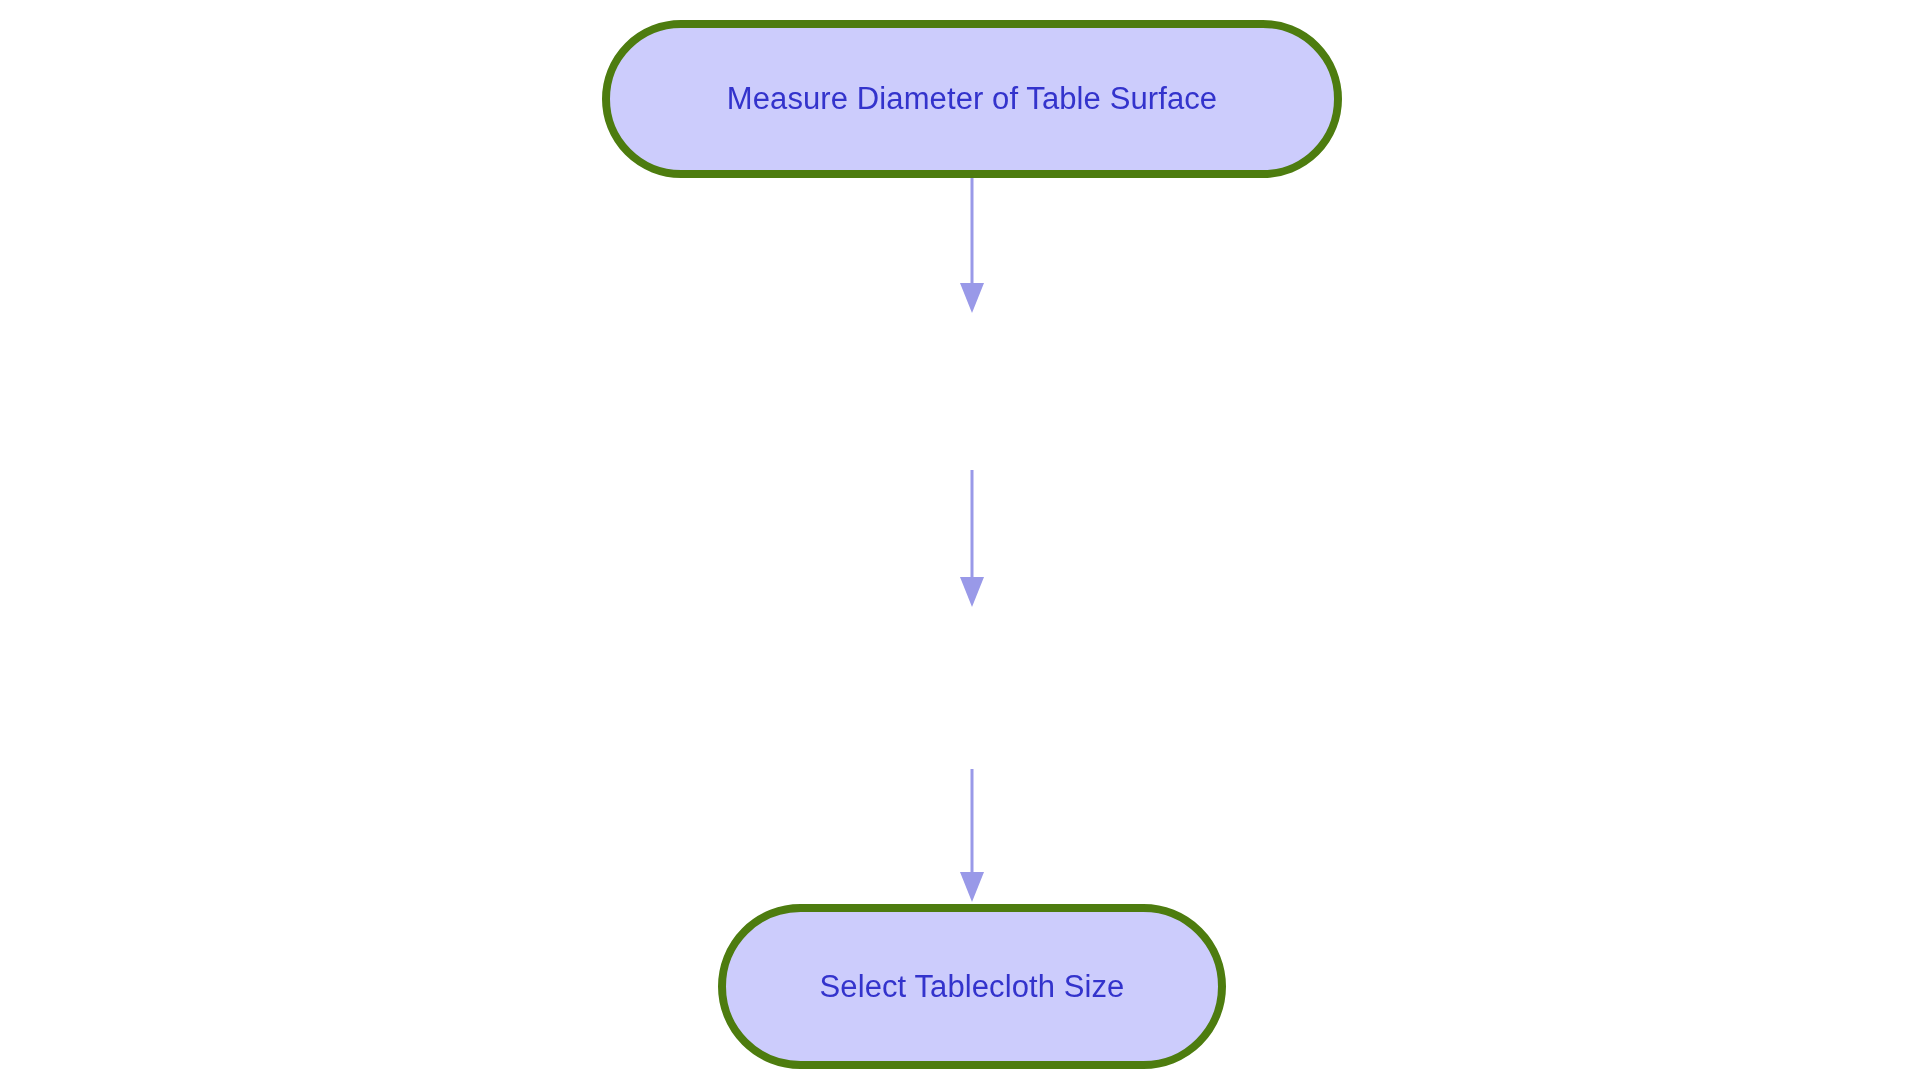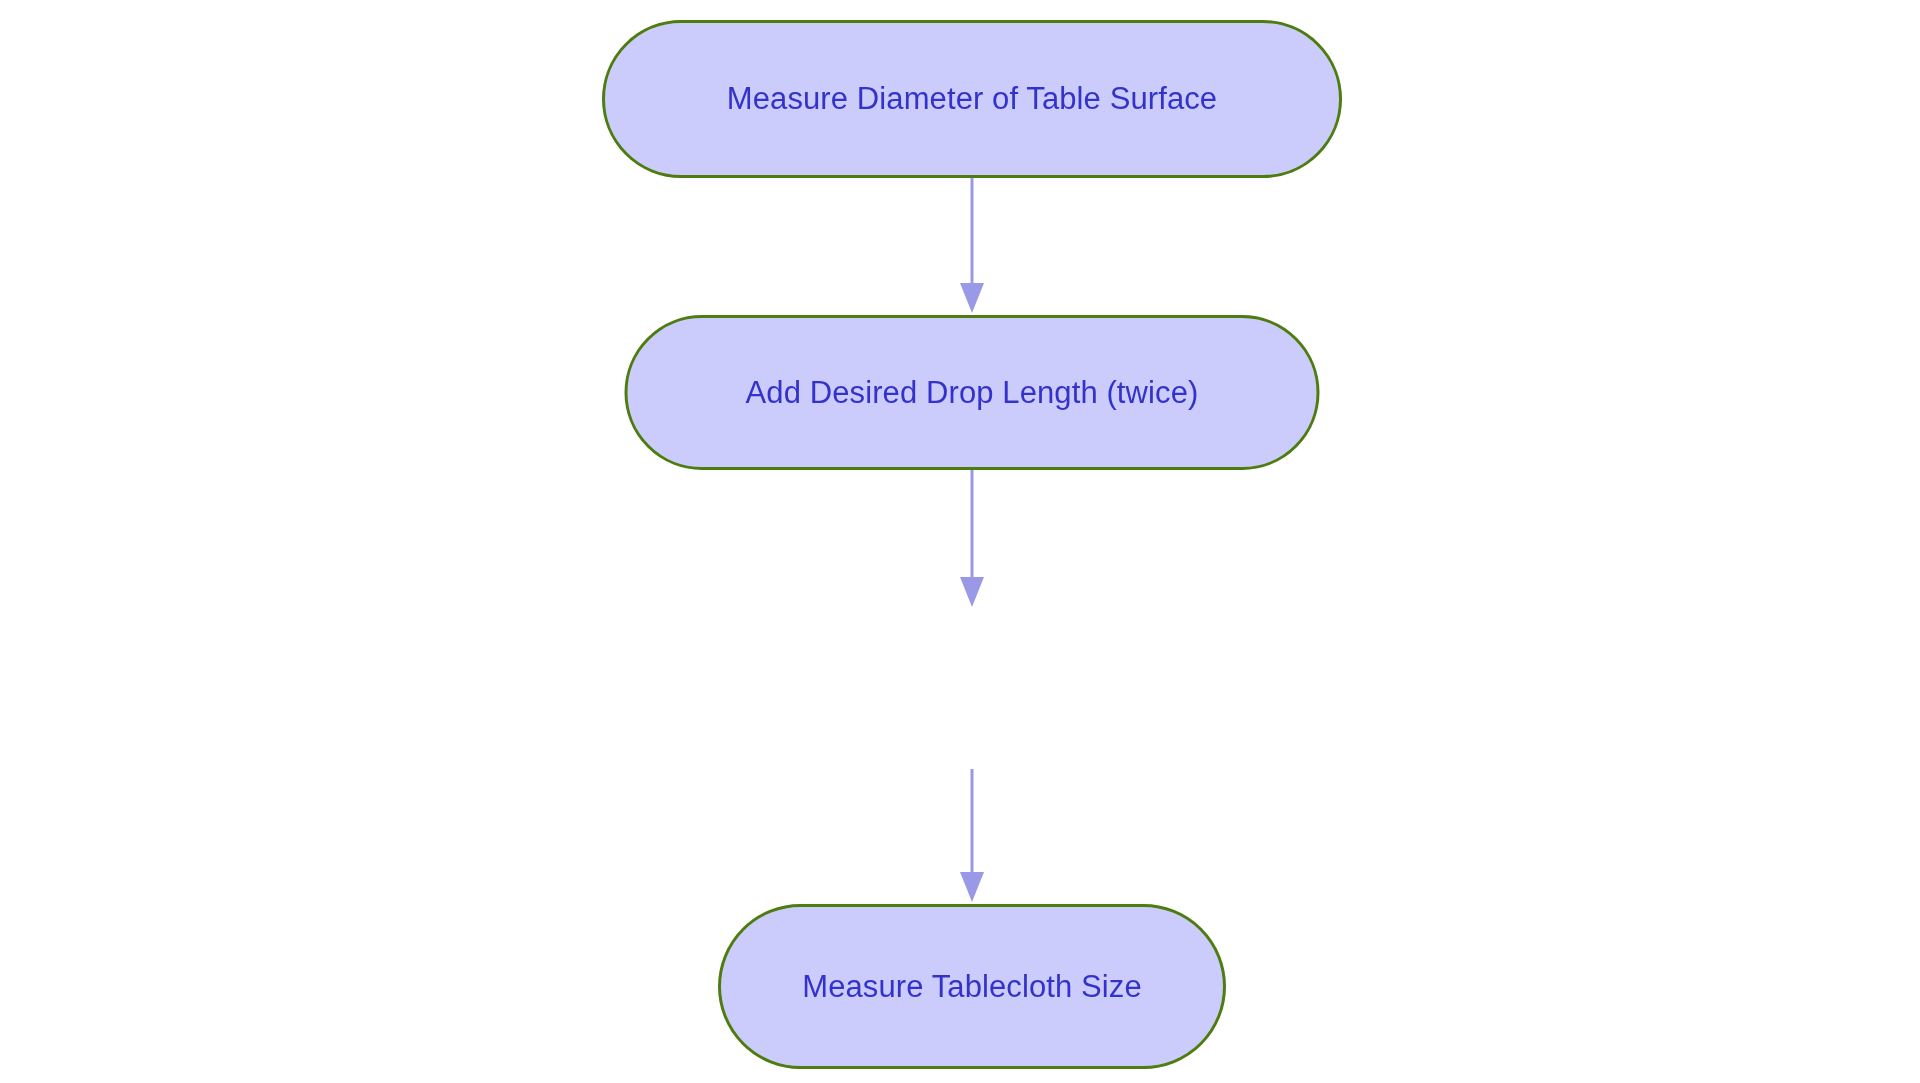--- a/index.html
+++ b/index.html
@@ -22,21 +22,21 @@
   }
 
   
   .flow-node {
     position: absolute;
     box-sizing: border-box;
     display: flex;
     align-items: center;
     justify-content: center;
     background: #ccccfc;
-    border: 3px solid #4d7c0f;
+    border: 8px solid #4d7c0f;
     border-radius: 999px;
     transform: translateX(-50%);
   }
   .flow-node-label {
     font-size: 31px;
     line-height: 1.15;
     color: #3333cc;
     letter-spacing: 0.1px;
     white-space: nowrap;
     text-align: center;
@@ -93,36 +93,33 @@
     <span class="flow-node-label">Measure Diameter of Table Surface</span>
   </div>
 
   <div class="flow-edge" id="edge-1">
     <svg width="40" height="137" viewBox="0 0 40 137" xmlns="http://www.w3.org/2000/svg">
       <line x1="20" y1="0" x2="20" y2="114" stroke="#9999e8" stroke-width="3"></line>
       <polygon points="20,135 8,105 32,105" fill="#9999e8"></polygon>
     </svg>
   </div>
 
-  <div class="flow-node" id="node-add-drop-length">
-    <span class="flow-node-label">Add Desired Drop Length (twice)</span>
-  </div>
 
   <div class="flow-edge" id="edge-2">
     <svg width="40" height="139" viewBox="0 0 40 139" xmlns="http://www.w3.org/2000/svg">
       <line x1="20" y1="0" x2="20" y2="116" stroke="#9999e8" stroke-width="3"></line>
       <polygon points="20,137 8,107 32,107" fill="#9999e8"></polygon>
     </svg>
   </div>
 
 
   <div class="flow-edge" id="edge-3">
     <svg width="40" height="135" viewBox="0 0 40 135" xmlns="http://www.w3.org/2000/svg">
       <line x1="20" y1="0" x2="20" y2="112" stroke="#9999e8" stroke-width="3"></line>
       <polygon points="20,133 8,103 32,103" fill="#9999e8"></polygon>
     </svg>
   </div>
 
   <div class="flow-node" id="node-select-size">
-    <span class="flow-node-label">Measure Tablecloth Size</span>
+    <span class="flow-node-label">Select Tablecloth Size</span>
   </div>
 
 </div>
 
 </body></html>

